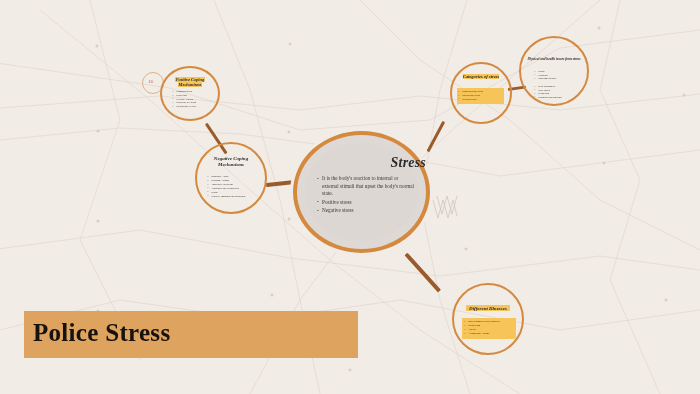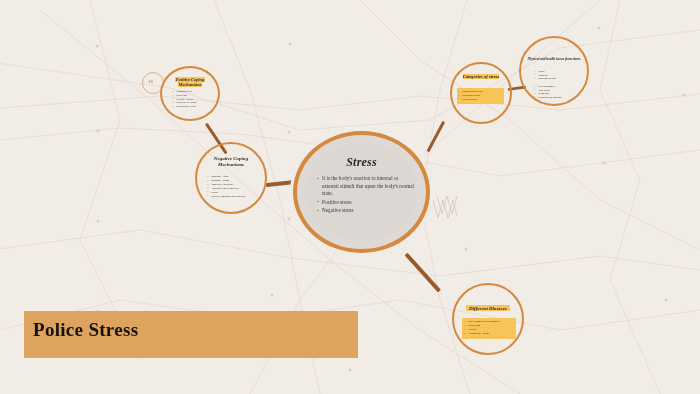--- a/index.html
+++ b/index.html
@@ -19,22 +19,22 @@
     background:#ded9d4;
     box-sizing:border-box;
     box-shadow:0 0 0 3px #f2ece6;
   }
   .center-inner{
     position:absolute;left:8px;top:8px;right:8px;bottom:8px;
     border-radius:50%;
     background:#dcd7d2;
   }
   .center-title{
-    position:absolute;left:0;right:0;top:20px;text-align:center;
-    font-style:italic;font-weight:bold;font-size:12px;color:#2b2b2b;
+    position:absolute;left:0;right:0;top:20px;text-align:right;
+    font-style:italic;font-weight:bold;font-size:14px;color:#2b2b2b;
     letter-spacing:.2px;
   }
   .center-list{
     position:absolute;left:20px;right:12px;top:40px;
     margin:0;padding:0;list-style:none;
   }
   .center-list li{
     font-size:5.2px;line-height:1.45;color:#3a3a3a;
     padding-left:5px;position:relative;margin-bottom:1px;
   }
@@ -106,21 +106,21 @@
   
   .conn{position:absolute;background:#9a5b2c;border-radius:1px;transform-origin:0 50%;}
 
   
   #title-bar{
     position:absolute;left:24px;top:311px;width:334px;height:47px;
     background:#dda35f;
   }
   #title-text{
     position:absolute;left:9px;top:8px;
-    font-size:19px;font-weight:bold;color:#16120f;
+    font-size:25px;font-weight:bold;color:#16120f;
     font-family:"Liberation Serif",serif;letter-spacing:.3px;
   }
 </style>
 </head>
 <body>
 
 <div id="canvas">
 
   <svg class="bg-svg" viewBox="0 0 700 394" preserveAspectRatio="none">
     <g stroke="#ddd2ca" stroke-width="0.6" fill="none">

